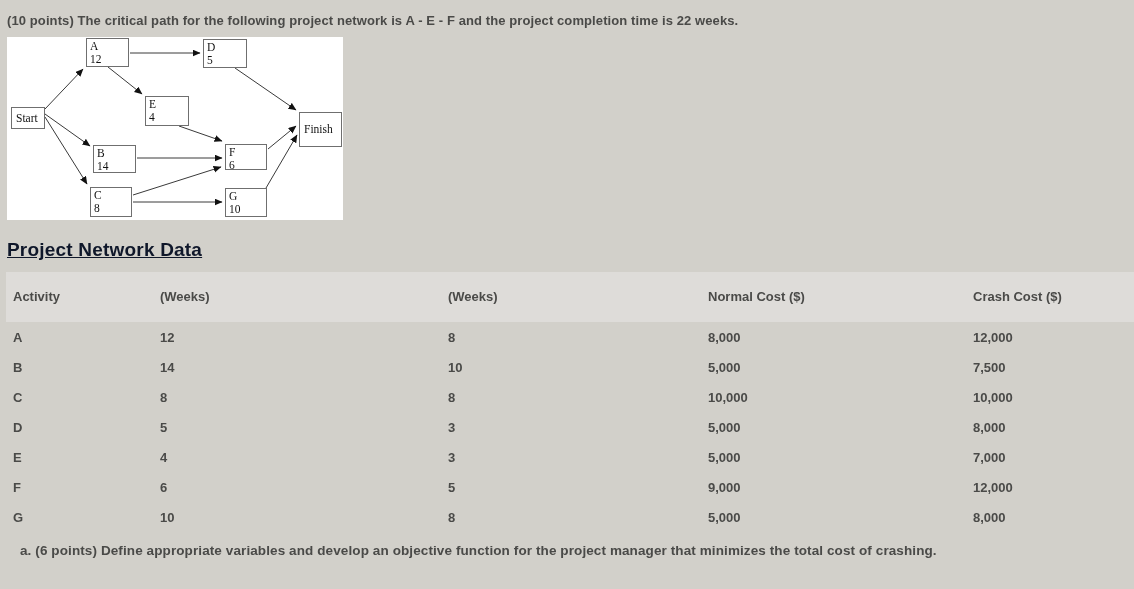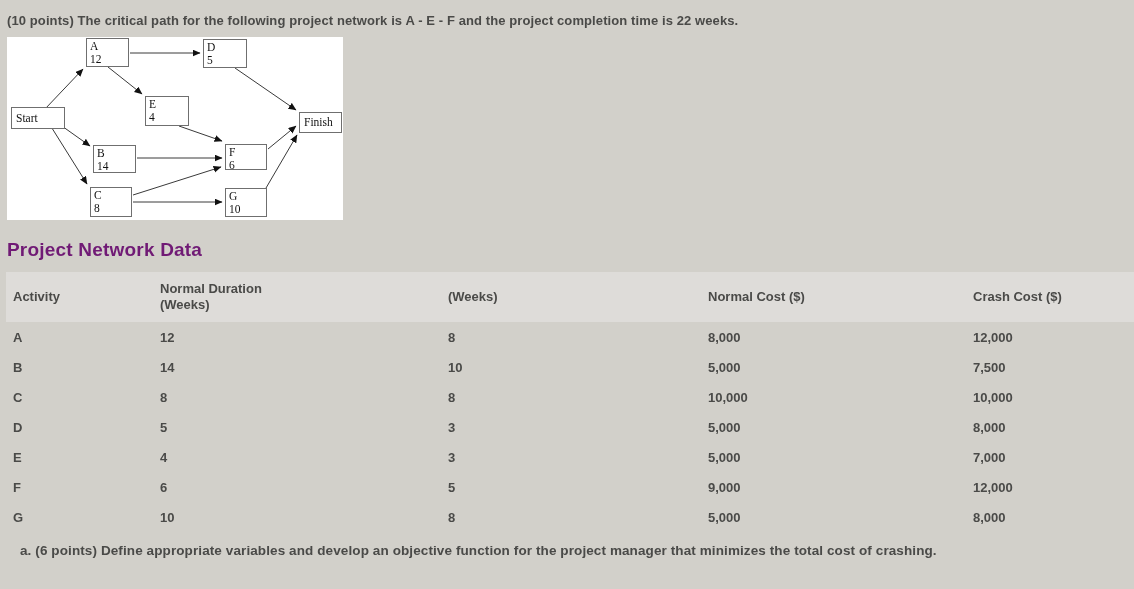--- a/index.html
+++ b/index.html
@@ -30,36 +30,37 @@
     background: #ffffff;
     border: 1px solid #6f6f6f;
     font-family: "Liberation Serif", serif;
     font-size: 11.5px;
     line-height: 13px;
     color: #111111;
     padding: 1px 0 0 3px;
   }
   .node.center { display: flex; align-items: center; padding: 0 0 0 4px; }
   .node span { display: block; }
-  .n-start  { left: 4px;   top: 70px;  width: 54px; height: 22px; }
+  .n-start  { left: 4px;   top: 70px;  width: 34px; height: 22px; }
   .n-a      { left: 79px;  top: 1px;   width: 43px; height: 29px; }
   .n-d      { left: 196px; top: 2px;   width: 44px; height: 29px; }
   .n-e      { left: 138px; top: 59px;  width: 44px; height: 30px; }
   .n-b      { left: 86px;  top: 108px; width: 43px; height: 28px; }
   .n-f      { left: 218px; top: 107px; width: 42px; height: 26px; }
   .n-c      { left: 83px;  top: 150px; width: 42px; height: 30px; }
   .n-g      { left: 218px; top: 151px; width: 42px; height: 29px; }
-  .n-finish { left: 292px; top: 75px;  width: 43px; height: 21px; }
+  .n-finish { left: 292px; top: 75px;  width: 43px; height: 35px; }
   
   .section-heading {
     margin: 19px 0 0 7px;
     font-size: 19px;
     font-weight: 700;
-    color: #701a75;
+    color: #0f172a;
     letter-spacing: 0.2px;
+    text-decoration: underline;
   }
   
   .table {
     margin: 11px 12px 0 6px;
     width: 1128px;
     font-size: 13px;
     font-weight: 700;
   }
   .thead {
     background: #dedcd9;
@@ -151,21 +152,20 @@
 
   <h2 class="section-heading">Project Network Data</h2>
 
   <div class="table">
     <div class="thead">
       <div class="th">
         <span>Activity</span>
         <span></span>
       </div>
       <div class="th">
-        <span>Normal Duration</span>
         <span>(Weeks)</span>
       </div>
       <div class="th">
         <span>(Weeks)</span>
       </div>
       <div class="th">
         <span>Normal Cost ($)</span>
         <span></span>
       </div>
       <div class="th">

